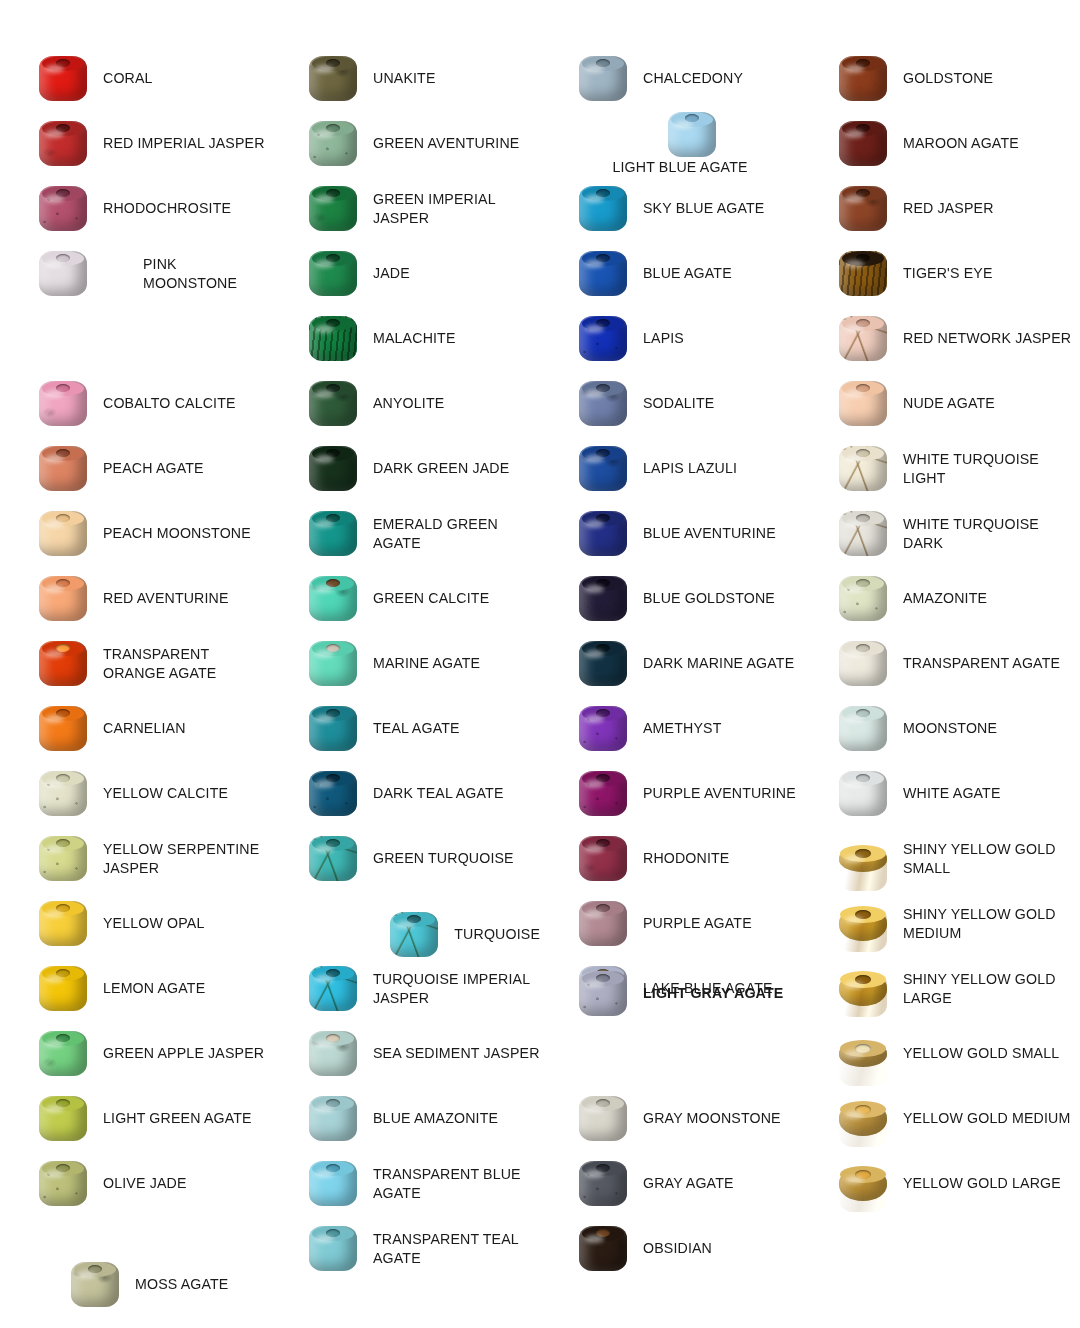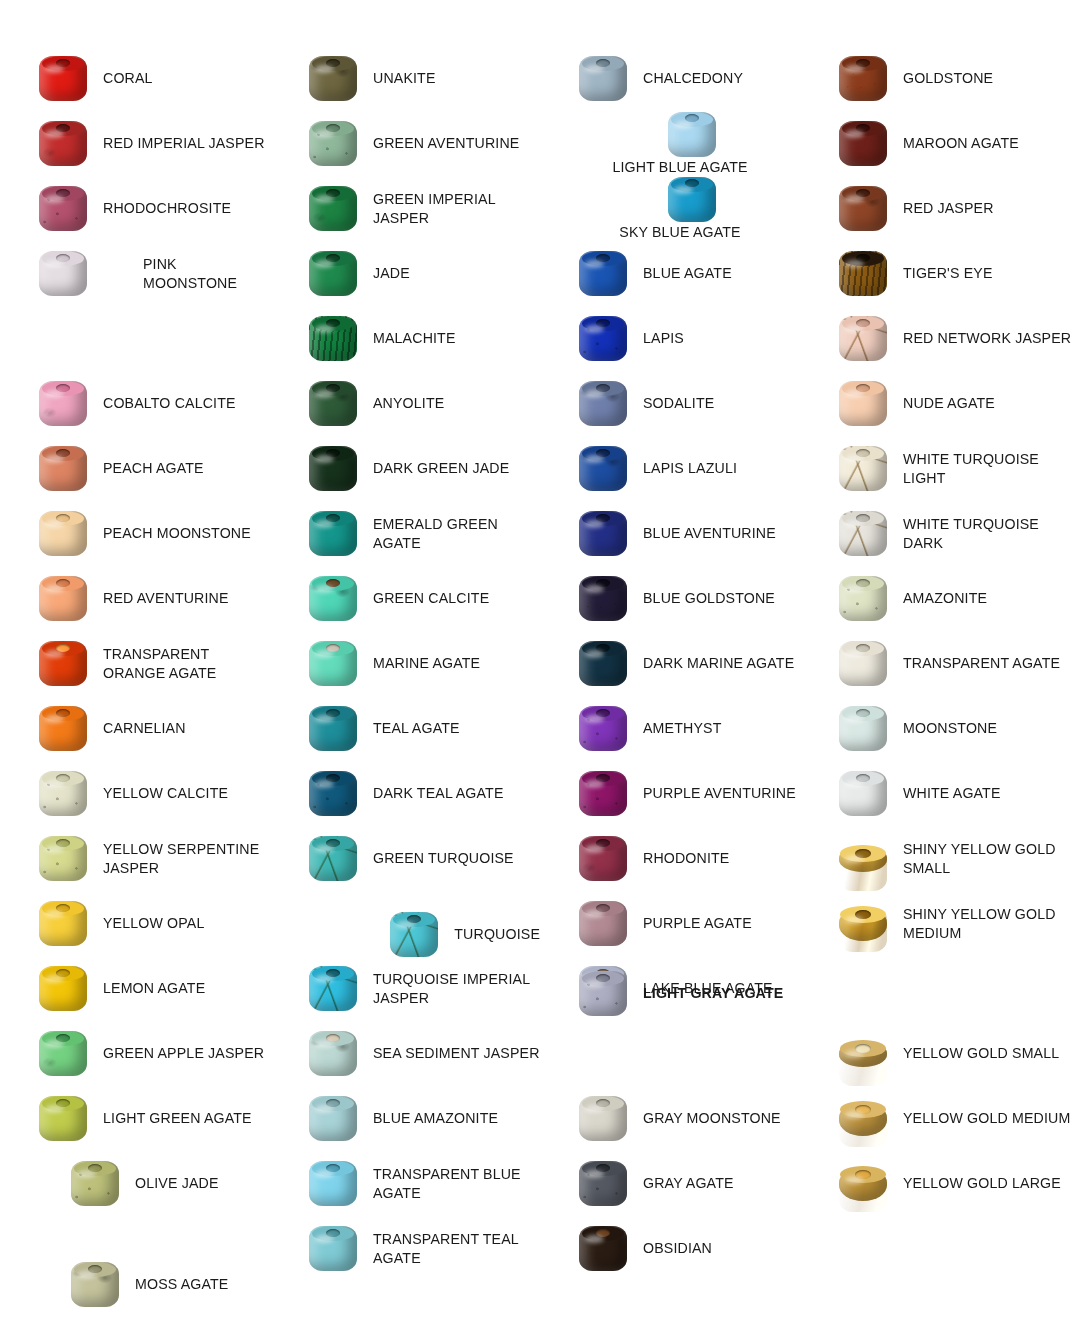--- a/index.html
+++ b/index.html
@@ -354,21 +354,21 @@
             <div class="shadow"></div>
             <div class="body"></div>
             <div class="tex"></div>
             <div class="top"></div>
             <div class="hole"></div>
             <div class="gloss"></div>
           </div>
         </div>
         <div class="bead-label">LIGHT GREEN AGATE</div>
       </div>
-      <div class="bead-row" style="top: 1151px; padding-left: 32px;">
+      <div class="bead-row" style="top: 1151px;">
         <div class="bead-slot">
           <div class="bead" style="--bcol: #bcc07a; --btop: #b1b56e; --bhole: #8f9350; --btex: radial-gradient(circle at 20% 30%, rgba(0,0,0,.35) 0 1.2px, transparent 1.6px),radial-gradient(circle at 62% 18%, rgba(0,0,0,.3) 0 1.1px, transparent 1.5px),radial-gradient(circle at 38% 62%, rgba(0,0,0,.3) 0 1.3px, transparent 1.7px),radial-gradient(circle at 78% 72%, rgba(0,0,0,.28) 0 1px, transparent 1.4px),radial-gradient(circle at 12% 80%, rgba(0,0,0,.3) 0 1.2px, transparent 1.6px),radial-gradient(circle at 52% 42%, rgba(255,255,255,.4) 0 1.4px, transparent 1.8px); --btexop: 0.85;">
             <div class="shadow"></div>
             <div class="body"></div>
             <div class="tex"></div>
             <div class="top"></div>
             <div class="hole"></div>
             <div class="gloss"></div>
           </div>
         </div>
@@ -657,21 +657,21 @@
             <div class="shadow"></div>
             <div class="body"></div>
             <div class="tex"></div>
             <div class="top"></div>
             <div class="hole"></div>
             <div class="gloss"></div>
           </div>
         </div>
         <div class="bead-label">LIGHT BLUE AGATE</div>
       </div>
-      <div class="bead-row" style="top: 176px; flex-direction: column;">
+      <div class="bead-row" style="top: 176px;">
         <div class="bead-slot">
           <div class="bead" style="--bcol: #189ccc; --btop: #1389b4; --bhole: #0a5671; --btex: none; --btexop: 0;">
             <div class="shadow"></div>
             <div class="body"></div>
             <div class="tex"></div>
             <div class="top"></div>
             <div class="hole"></div>
             <div class="gloss"></div>
           </div>
         </div>
@@ -1061,20 +1061,33 @@
           <div class="bead donut" style="--bcol: #d9a82e; --btop: #f2cf62; --bhole: #8a5c0c; --btex: linear-gradient(100deg, rgba(255,255,255,.0) 0%, rgba(255,255,255,.85) 22%, rgba(150,105,20,.55) 48%, rgba(255,248,210,.9) 66%, rgba(140,95,15,.5) 88%); --btexop: 0.55;">
             <div class="shadow"></div>
             <div class="body"></div>
             <div class="tex"></div>
             <div class="top"></div>
             <div class="hole"></div>
             <div class="gloss"></div>
           </div>
         </div>
         <div class="bead-label">SHINY YELLOW GOLD MEDIUM</div>
+      </div>
+      <div class="bead-row" style="top: 956px;">
+        <div class="bead-slot">
+          <div class="bead donut" style="--bcol: #d8a72c; --btop: #f3d069; --bhole: #8a5c0c; --btex: linear-gradient(100deg, rgba(255,255,255,.0) 0%, rgba(255,255,255,.85) 22%, rgba(150,105,20,.55) 48%, rgba(255,248,210,.9) 66%, rgba(140,95,15,.5) 88%); --btexop: 0.55;">
+            <div class="shadow"></div>
+            <div class="body"></div>
+            <div class="tex"></div>
+            <div class="top"></div>
+            <div class="hole"></div>
+            <div class="gloss"></div>
+          </div>
+        </div>
+        <div class="bead-label">SHINY YELLOW GOLD LARGE</div>
       </div>
       <div class="bead-row" style="top: 1021px;">
         <div class="bead-slot">
           <div class="bead donut small" style="--bcol: #bf9946; --btop: #d6b46a; --bhole: #f0e2b8; --btex: linear-gradient(105deg, rgba(255,255,255,.35) 10%, rgba(130,95,25,.3) 52%, rgba(255,245,210,.4) 80%); --btexop: 0.45;">
             <div class="shadow"></div>
             <div class="body"></div>
             <div class="tex"></div>
             <div class="top"></div>
             <div class="hole"></div>
             <div class="gloss"></div>

